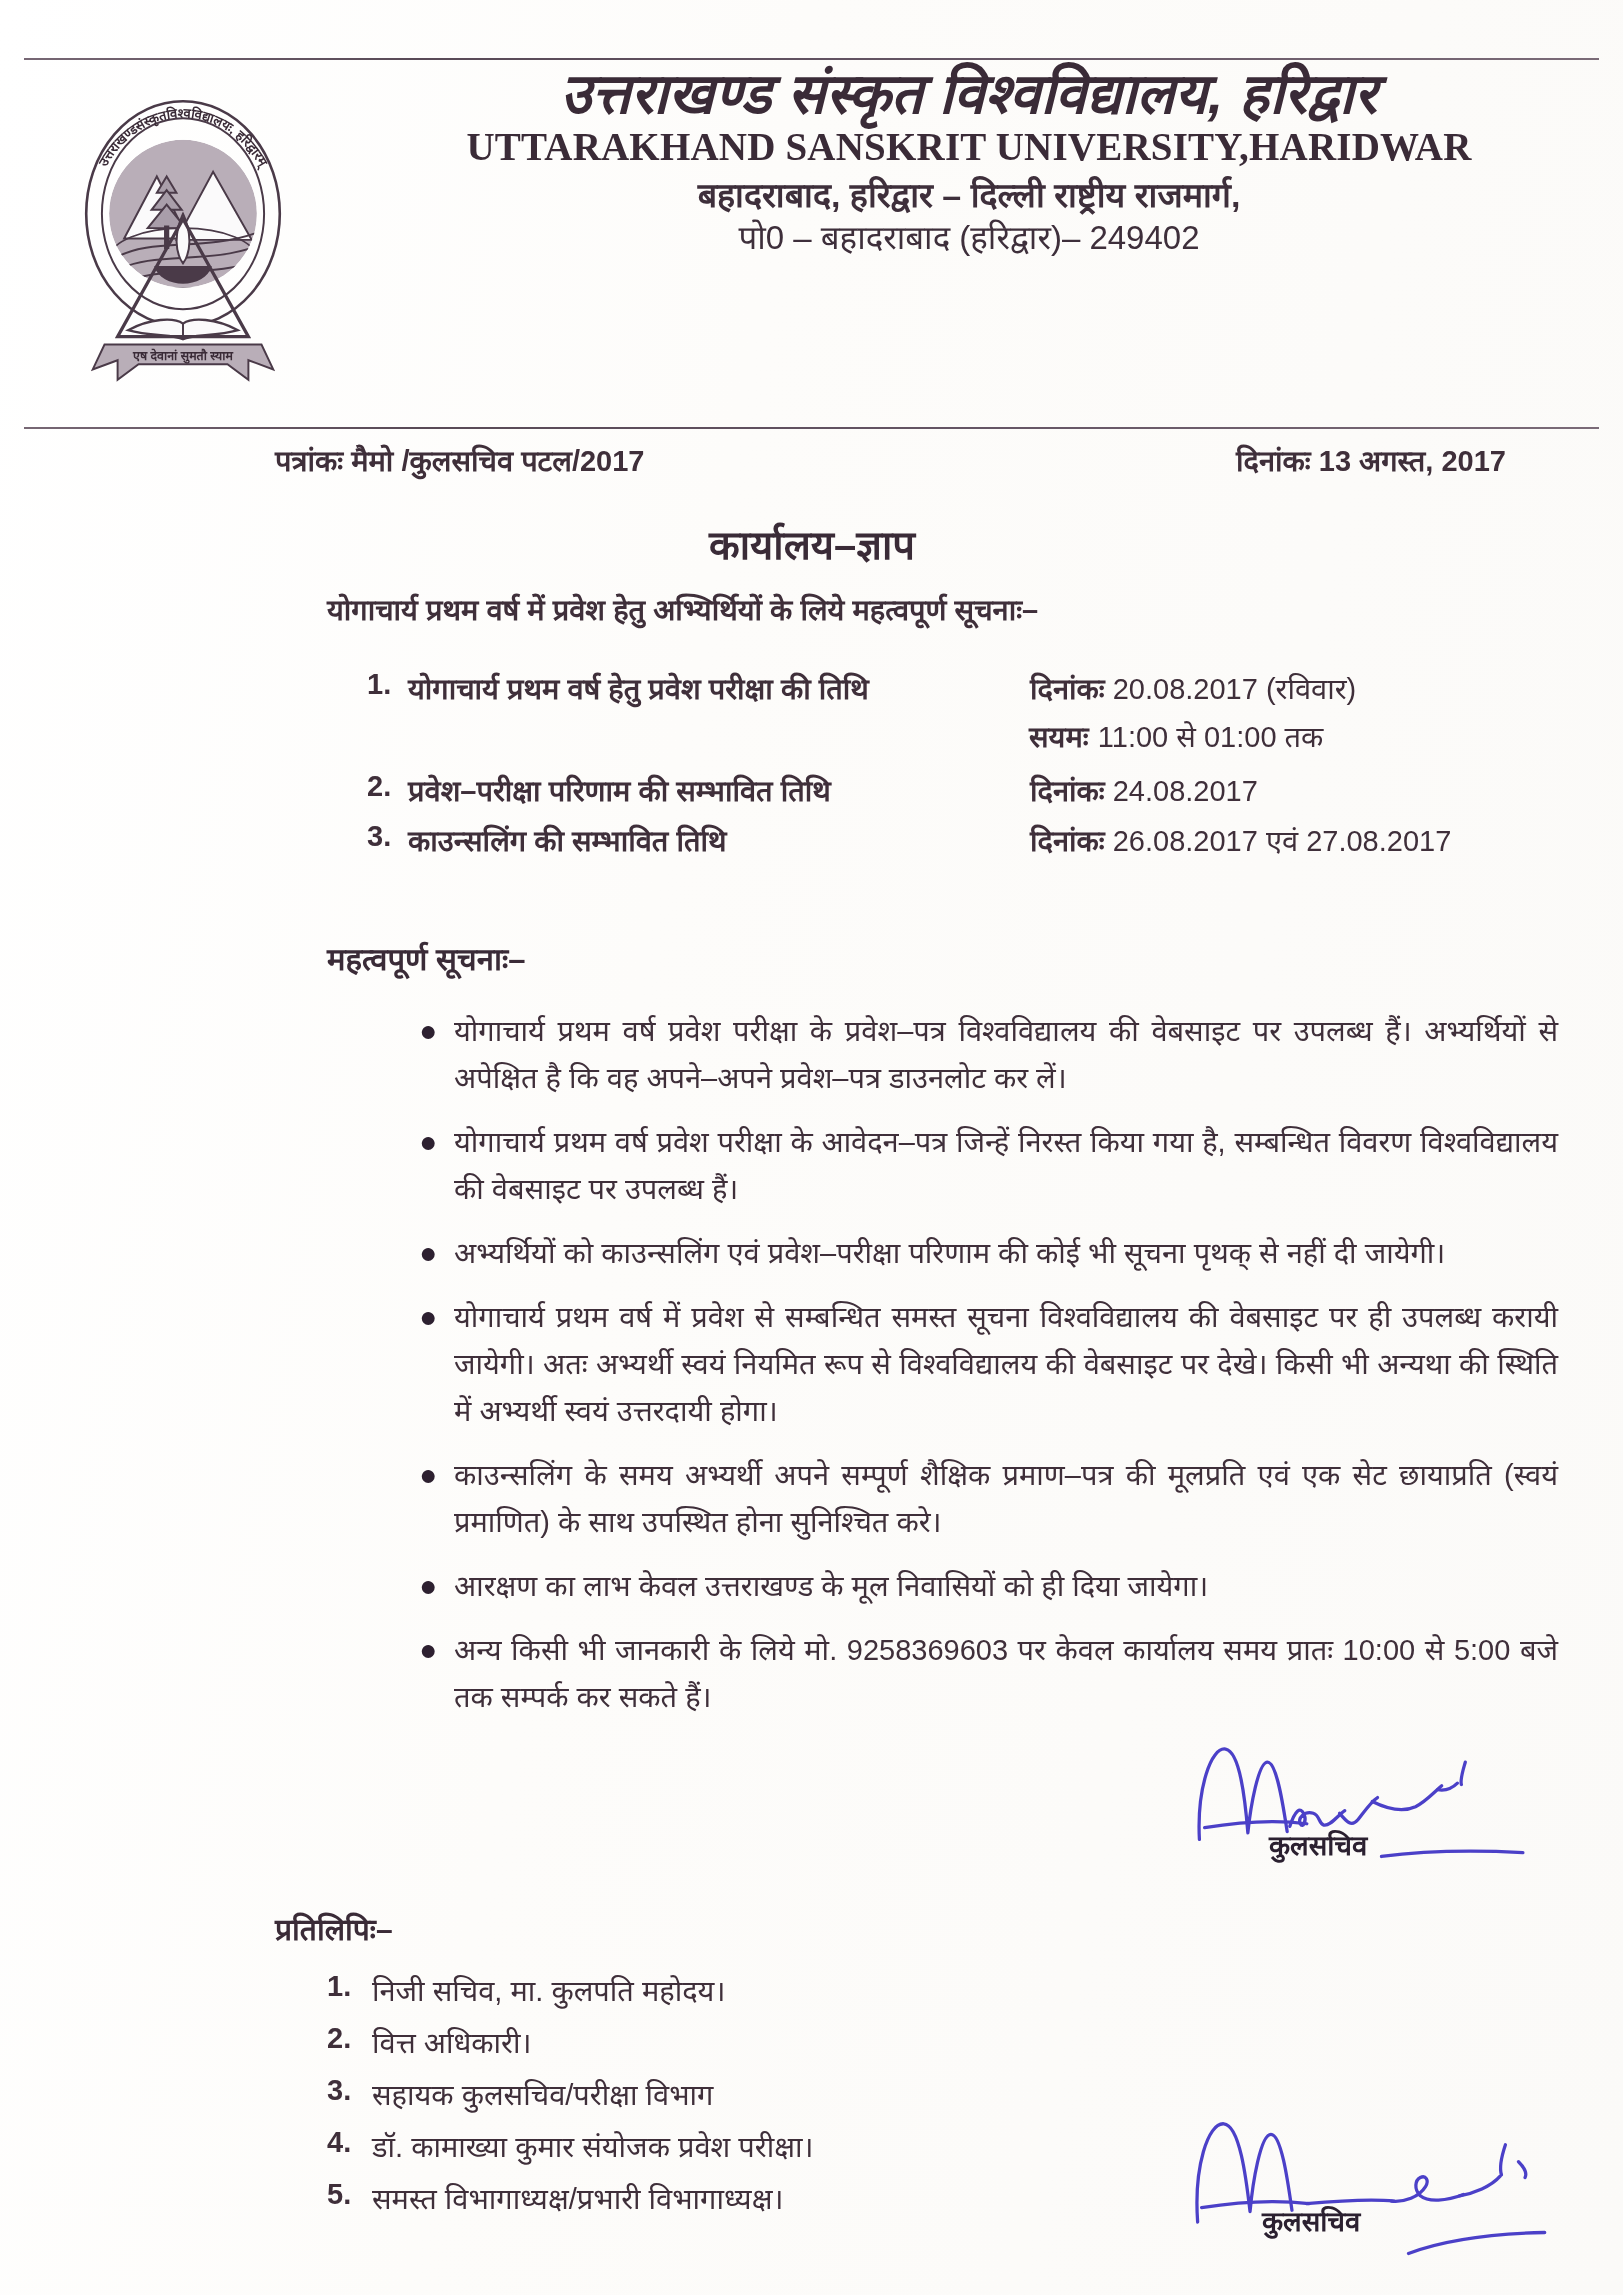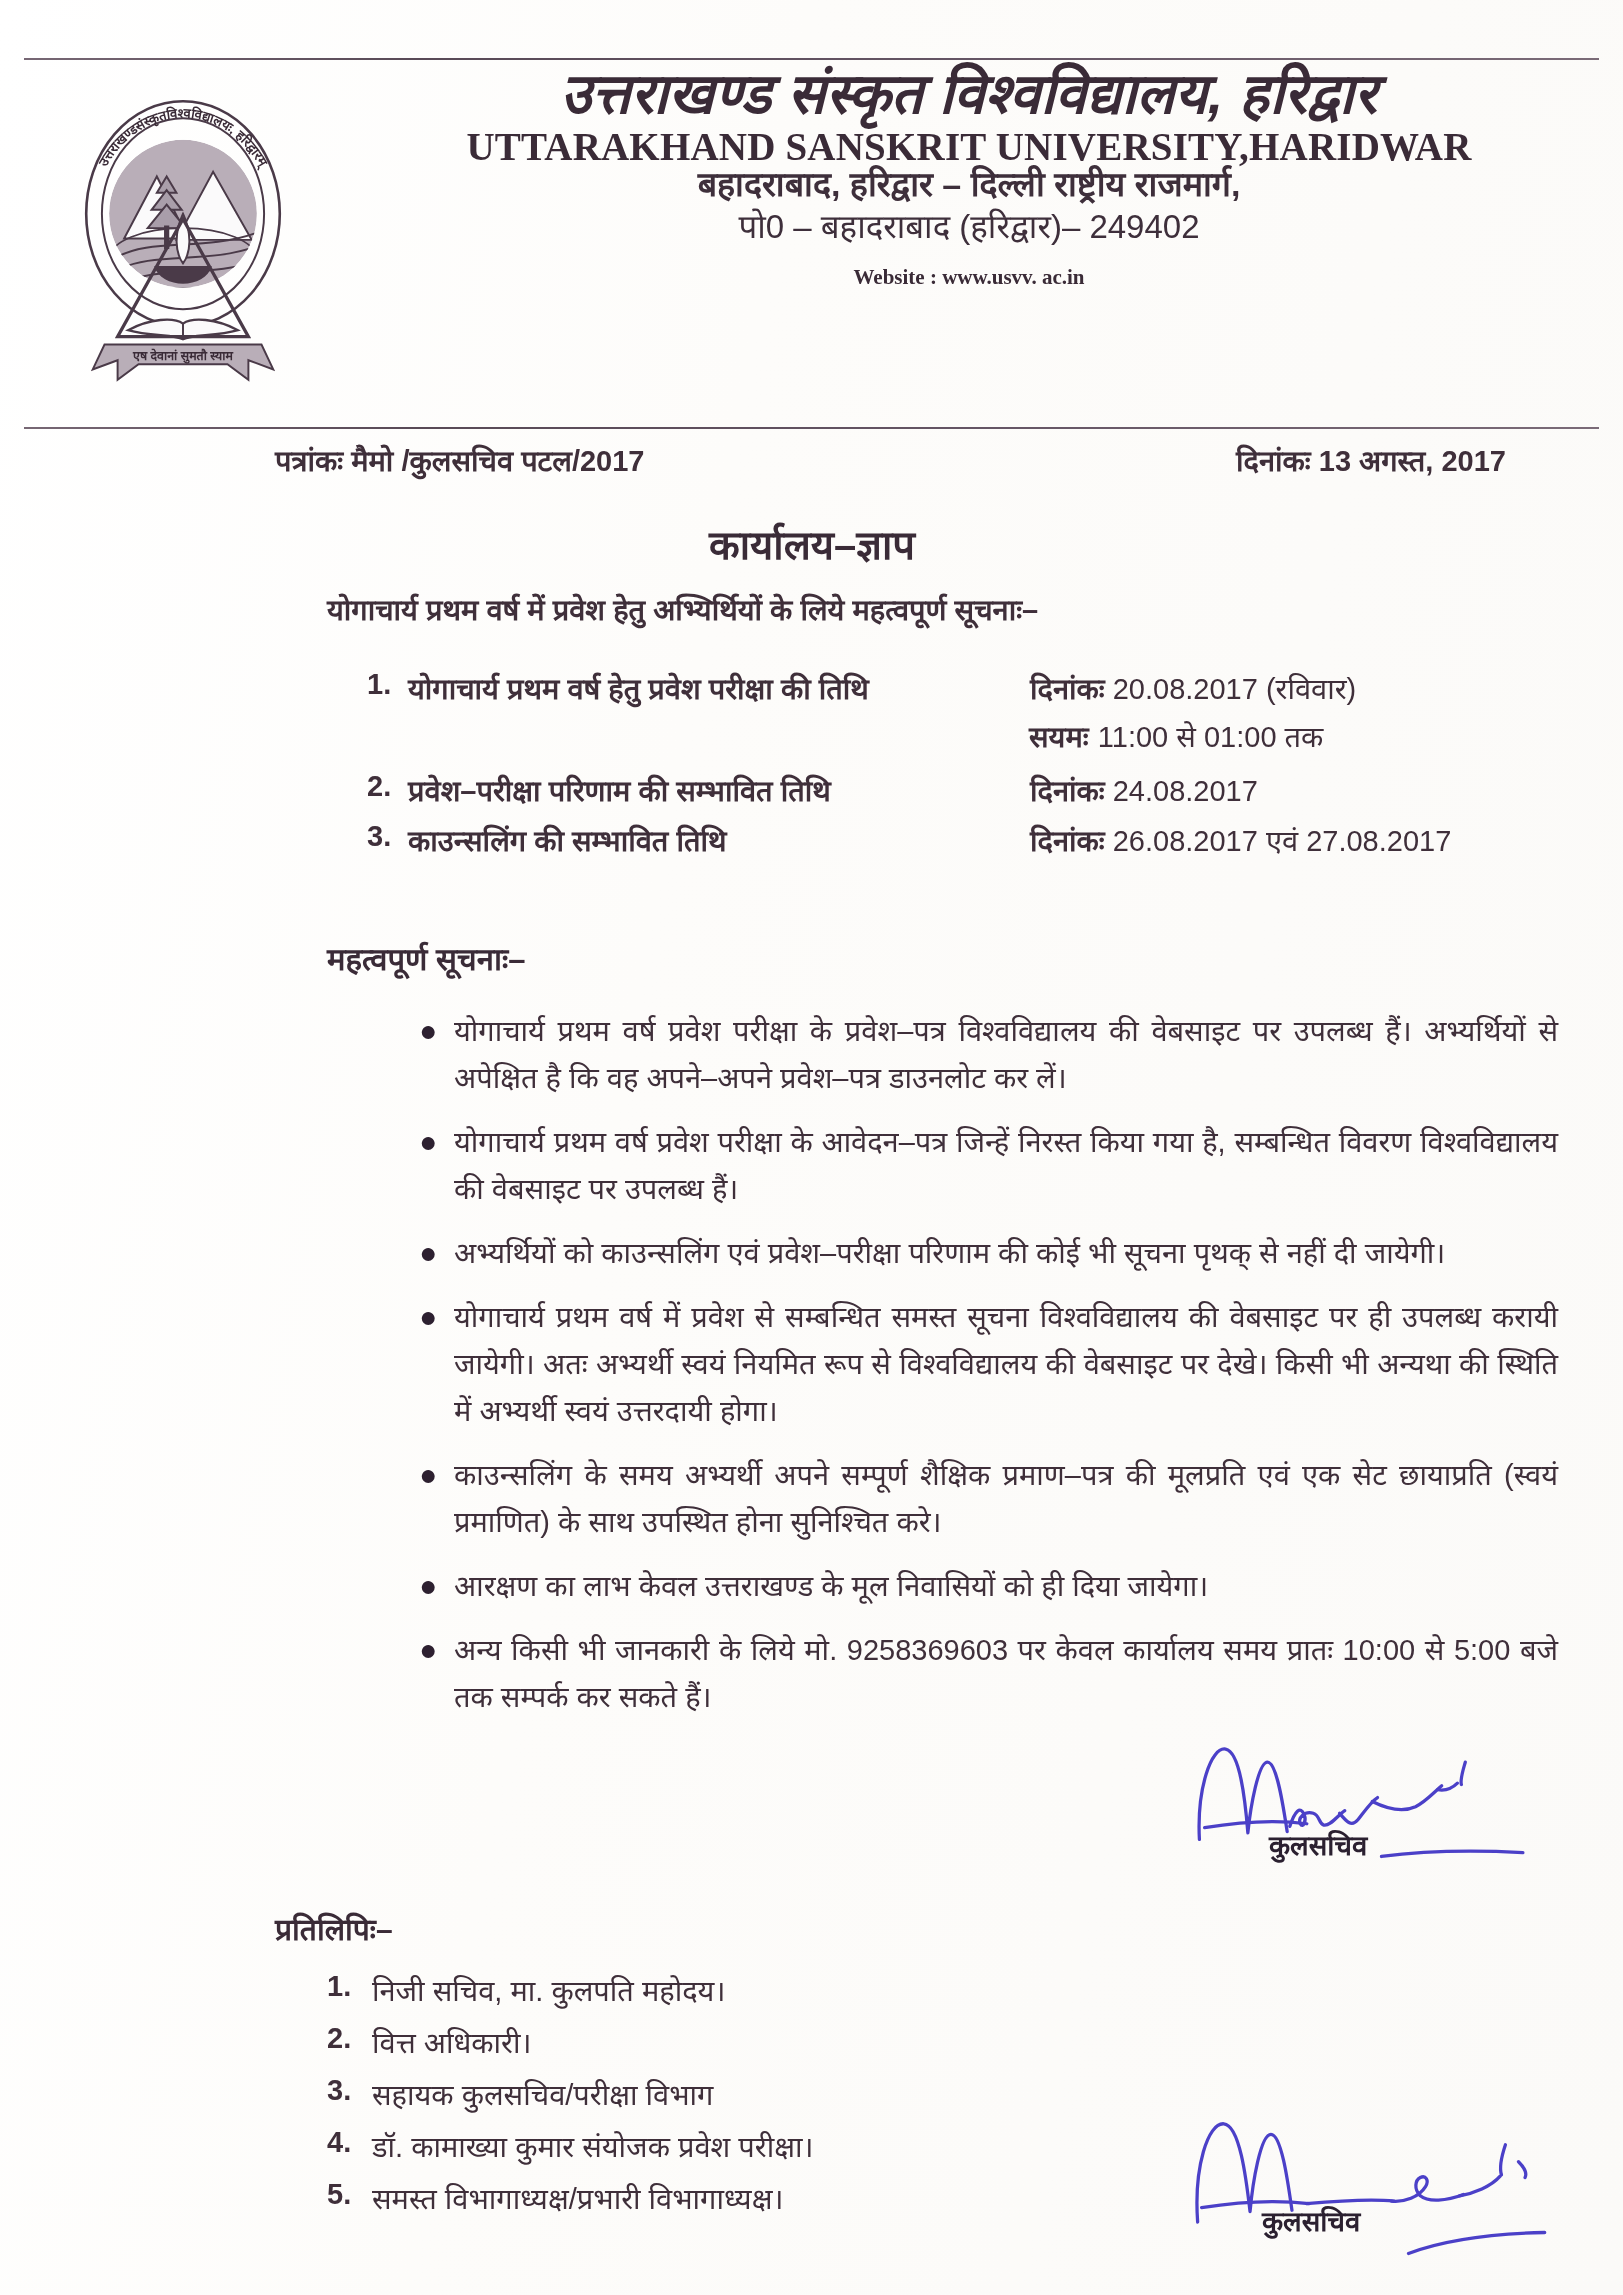--- a/index.html
+++ b/index.html
@@ -36,21 +36,21 @@
     position:absolute;left:393px;top:65px;width:1152px;
     text-align:center;line-height:1.02;
   }
   .h-hin1{
     font-size:56px;font-weight:700;letter-spacing:0.3px;
     color:#3a2b37;margin:0 0 5.2px 0;font-style:italic;
   }
   .h-eng1{
     font-size:39px;font-weight:700;letter-spacing:0.2px;
     font-family:"Liberation Serif","DejaVu Serif",serif;
-    color:#3a2b37;margin:0 0 0 0;
+    color:#3a2b37;margin:0 0 11px 0;
   }
   .h-hin2{
     font-size:34px;font-weight:600;color:#3e2f3b;margin:0 0 7.9px 0;
   }
   .h-eng2{
     font-size:27.5px;font-weight:700;letter-spacing:0.3px;
     font-family:"Liberation Serif","DejaVu Serif",serif;
     color:#3a2b37;margin:0 0 7.9px 0;
   }
   .h-hin3{
@@ -206,21 +206,20 @@
       <path d="M80,432 L320,432 L338,470 L300,456 L300,486 L268,462 L132,462 L100,486 L100,456 L62,470 Z" fill="#b9aeb8" stroke="#4a3a48" stroke-width="3"></path>
       <text x="200" y="456" text-anchor="middle" font-family="Liberation Sans, sans-serif" font-size="19" font-weight="600" fill="#3a2b37">एष देवानां सुमतौ स्याम</text>
     </svg>
   </div>
 
   <div class="header">
     <div class="h-hin1">उत्तराखण्ड संस्कृत विश्वविद्यालय, हरिद्वार</div>
     <div class="h-eng1">UTTARAKHAND SANSKRIT UNIVERSITY,HARIDWAR</div>
     <div class="h-hin2">बहादराबाद, हरिद्वार – दिल्ली राष्ट्रीय राजमार्ग,</div>
     <div class="h-hin3">पो0 – बहादराबाद (हरिद्वार)– 249402</div>
-    <div class="h-web">Website : www.usvv. ac.in</div>
   </div>
 
   <div class="rule rule-mid"></div>
 
   <div class="memoline">
     <div>
       <span>पत्रांकः</span>
       <span class="val">मैमो /कुलसचिव पटल/2017</span>
     </div>
     <div>

